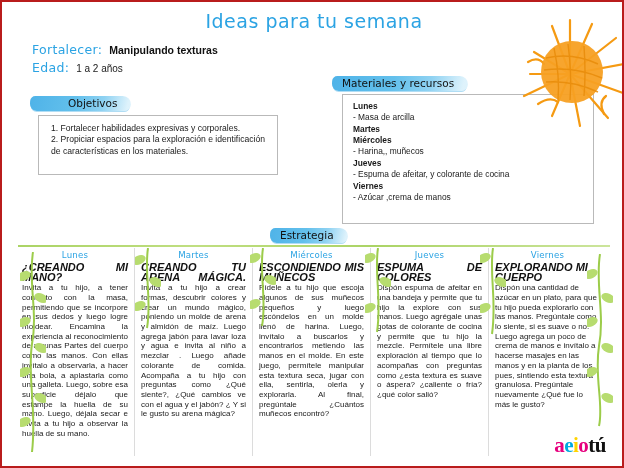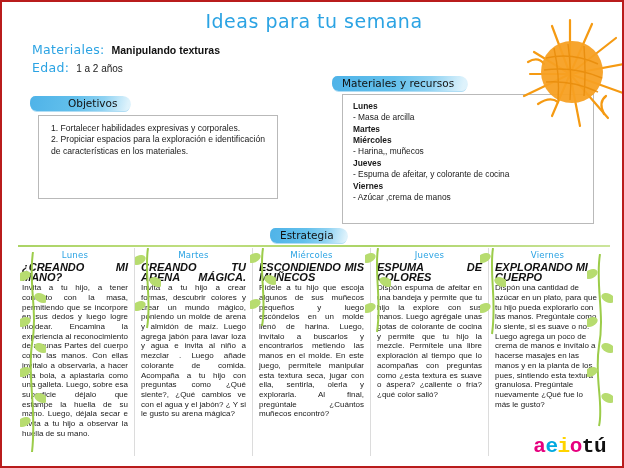--- a/index.html
+++ b/index.html
@@ -65,21 +65,21 @@
   #tab-materiales{left:330px; top:72px;}
   #tab-estrategia{left:268px; top:224px;}
 
   
   .box{
     position:absolute;
     border:1px solid #b9b9b9;
     background:#fff;
     box-sizing:border-box;
   }
-  #box-objetivos{left:36px; top:113px; width:240px; height:84px;}
+  #box-objetivos{left:36px; top:113px; width:240px; height:60px;}
   #box-materiales{left:340px; top:92px; width:252px; height:130px;}
 
   .obj-text{
     padding:7px 8px 0 12px;
     font-size:8.6px; line-height:11.4px; color:#1a1a1a;
   }
   .obj-text p{margin:0;}
 
   .mat-list{padding:6px 8px 0 10px; font-size:8.4px; line-height:11px; color:#1a1a1a;}
   .mat-day{font-weight:bold; margin:0;}
@@ -130,21 +130,21 @@
   #vine-3{left:248px; top:246px;}
   #vine-4{left:363px; top:246px;}
   #vine-5{left:478px; top:246px;}
   #vine-6{left:585px; top:252px;}
 
   #sun{position:absolute; right:-6px; top:16px; width:120px; height:112px; z-index:3;}
 
   
   #logo{
     position:absolute; right:16px; bottom:8px;
-    font-family:Liberation Mono, monospace;
+    font-family:Liberation Serif, serif;
     font-size:21px; font-weight:bold; letter-spacing:-.5px;
     z-index:7;
   }
   #logo span{display:inline-block;}
   .l-a{color:#e6007e;}
   .l-e{color:#00a9e0;}
   .l-i{color:#ffd400;}
   .l-o{color:#e6007e;}
   .l-t{color:#111;}
   .l-u{color:#111;}
@@ -182,21 +182,21 @@
       <path d="M46 30 q6 28 4 52"></path>
       <path d="M60 26 q4 30 2 56"></path>
       <path d="M76 28 q2 28 0 50"></path>
     </g>
   </svg>
 
   <div class="title">Ideas para tu semana</div>
 
   <div class="meta">
     <div class="meta-row">
-      <span class="meta-label">Materiales:</span>
+      <span class="meta-label">Fortalecer:</span>
       <span class="meta-value">Manipulando texturas</span>
     </div>
     <div class="meta-row">
       <span class="meta-label">Edad:</span>
       <span class="meta-value light">1 a 2 años</span>
     </div>
   </div>
 
   <div class="tab" id="tab-objetivos">
     <span class="brush"></span>

